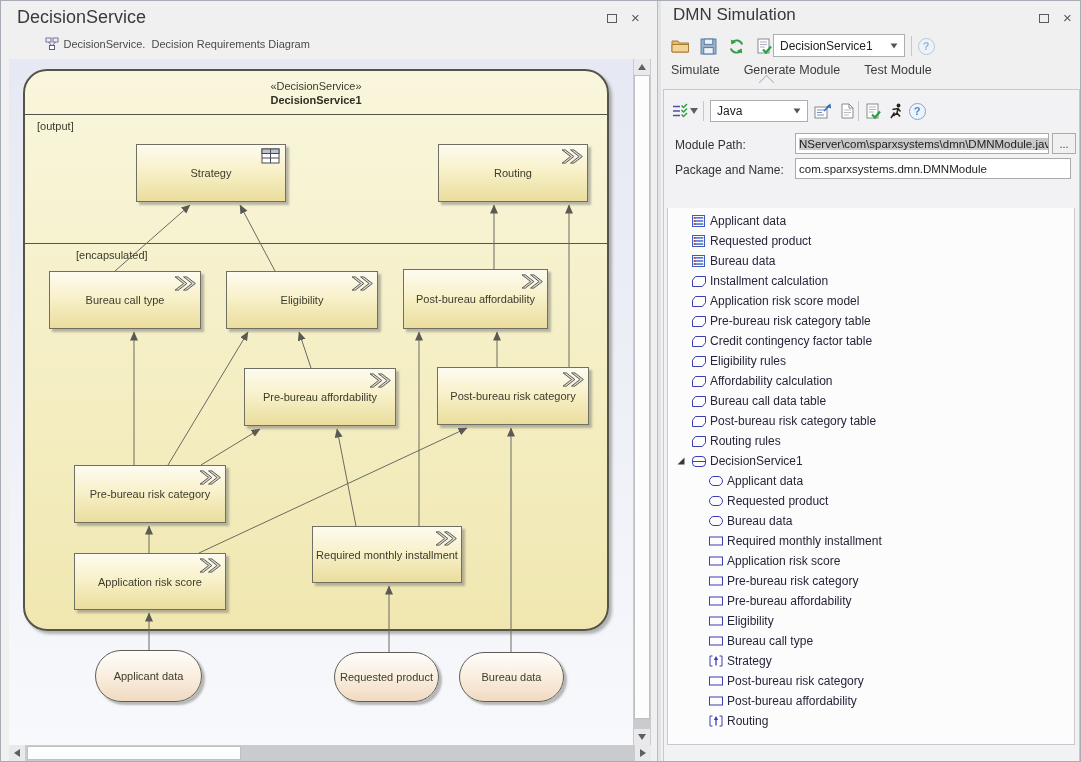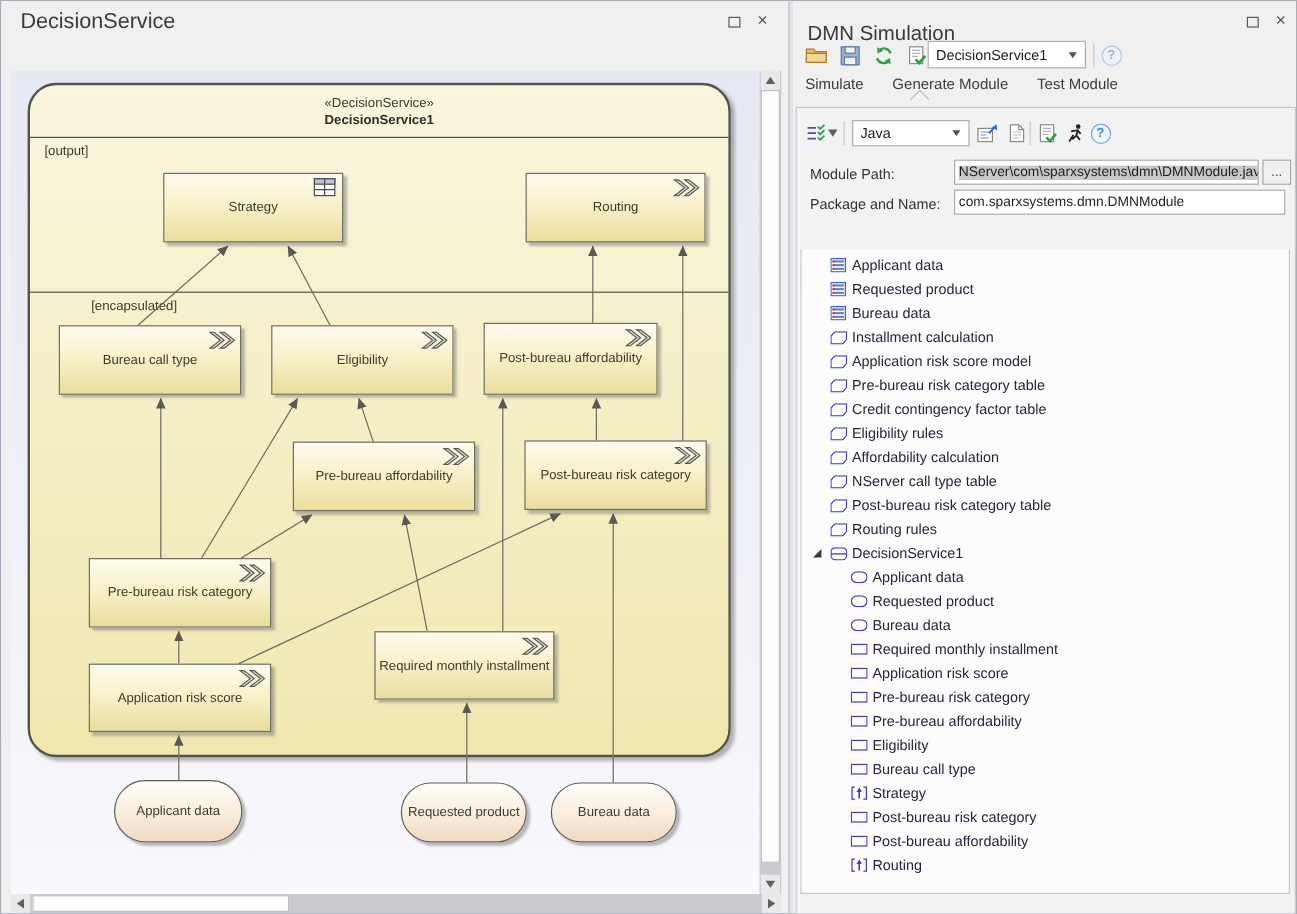--- a/index.html
+++ b/index.html
@@ -57,21 +57,21 @@
   .tri { width:0; height:0; }
   .tri.up   { border-left:4px solid transparent; border-right:4px solid transparent; border-bottom:6px solid #5f5f5f; }
   .tri.down { border-left:4px solid transparent; border-right:4px solid transparent; border-top:6px solid #5f5f5f; }
   .tri.left { border-top:4px solid transparent; border-bottom:4px solid transparent; border-right:6px solid #5f5f5f; }
   .tri.right{ border-top:4px solid transparent; border-bottom:4px solid transparent; border-left:6px solid #5f5f5f; }
 
   .splitter { position:absolute; left:656px; top:0; width:4px; height:762px; background:#e2e3e6; border-left:1px solid #b8bcc2; }
 
   
   .right-pane { position:absolute; left:660px; top:0; width:421px; height:762px; background:#f0f0f0; }
-  .rp-title { position:absolute; left:12px; top:4px; font-size:17px; color:#3a3a3a;margin-top:13px; }
+  .rp-title { position:absolute; left:12px; top:4px; font-size:17px; color:#3a3a3a; }
 
   .toolbar1 { position:absolute; left:0; top:32px; width:421px; height:28px; }
   .tb-icon { position:absolute; top:2px; width:22px; height:22px; display:flex; align-items:center; justify-content:center; cursor:default; }
   .combo { position:absolute; background:#fff; border:1px solid #aeaeae; font-size:12px; color:#222;
            display:flex; align-items:center; padding:0 6px; cursor:default; }
   .combo .cval { flex:1; white-space:nowrap; overflow:hidden; }
   .combo .tri.down { border-top-color:#555; transform:scale(.85); }
   .vsep { position:absolute; width:1px; height:20px; background:#c6c6ca; top:3px; }
   .helpico { width:17px; height:17px; border-radius:50%; border:1.5px solid #7aa7d6; color:#4a86c6;
              background:#eef4fb; font-size:11px; font-weight:bold; display:flex; align-items:center; justify-content:center; }
@@ -109,20 +109,31 @@
 </head>
 <body>
 
 <div class="app">
 
   <section class="left-pane">
     <div class="lp-title">DecisionService</div>
     <div class="winbtns">
       <span class="btn-max"></span>
       <span class="btn-close">×</span>
+    </div>
+    <div class="lp-subtitle">
+      <span style="line-height:0">
+        <svg width="15" height="13" viewBox="0 0 15 13">
+            <rect x="1" y="1" width="5" height="4" fill="none" stroke="#7a6a9a"></rect>
+            <rect x="8" y="1" width="5" height="4" fill="none" stroke="#7a6a9a"></rect>
+            <path d="M3.5,5 L7,9 L10.5,5 M7,9 L7,12" stroke="#7a6a9a" fill="none"></path>
+            <rect x="4.5" y="8.5" width="5" height="4" fill="#fff" stroke="#55607a"></rect>
+          </svg>
+      </span>
+      <span>DecisionService.  Decision Requirements Diagram</span>
     </div>
 
     <div class="canvas">
       <div class="service">
         <div class="svc-header">
           <div class="svc-stereo">«DecisionService»</div>
           <div class="svc-name">DecisionService1</div>
         </div>
         <div class="svc-divider"></div>
         <div class="svc-label out">[output]</div>
@@ -463,21 +474,21 @@
               </svg>
             </span>
             <span class="tlabel">Affordability calculation</span>
           </div>
           <div class="trow lvl0">
             <span class="ticon">
               <svg width="14" height="11" viewBox="0 0 14 11">
                 <polygon points="3.5,0.5 13.5,0.5 13.5,6.8 10.3,10.5 0.5,10.5 0.5,4.2" fill="none" stroke="#3c3cb4"></polygon>
               </svg>
             </span>
-            <span class="tlabel">NServer call type table</span>
+            <span class="tlabel">Bureau call data table</span>
           </div>
           <div class="trow lvl0">
             <span class="ticon">
               <svg width="14" height="11" viewBox="0 0 14 11">
                 <polygon points="3.5,0.5 13.5,0.5 13.5,6.8 10.3,10.5 0.5,10.5 0.5,4.2" fill="none" stroke="#3c3cb4"></polygon>
               </svg>
             </span>
             <span class="tlabel">Post-bureau risk category table</span>
           </div>
           <div class="trow lvl0">

